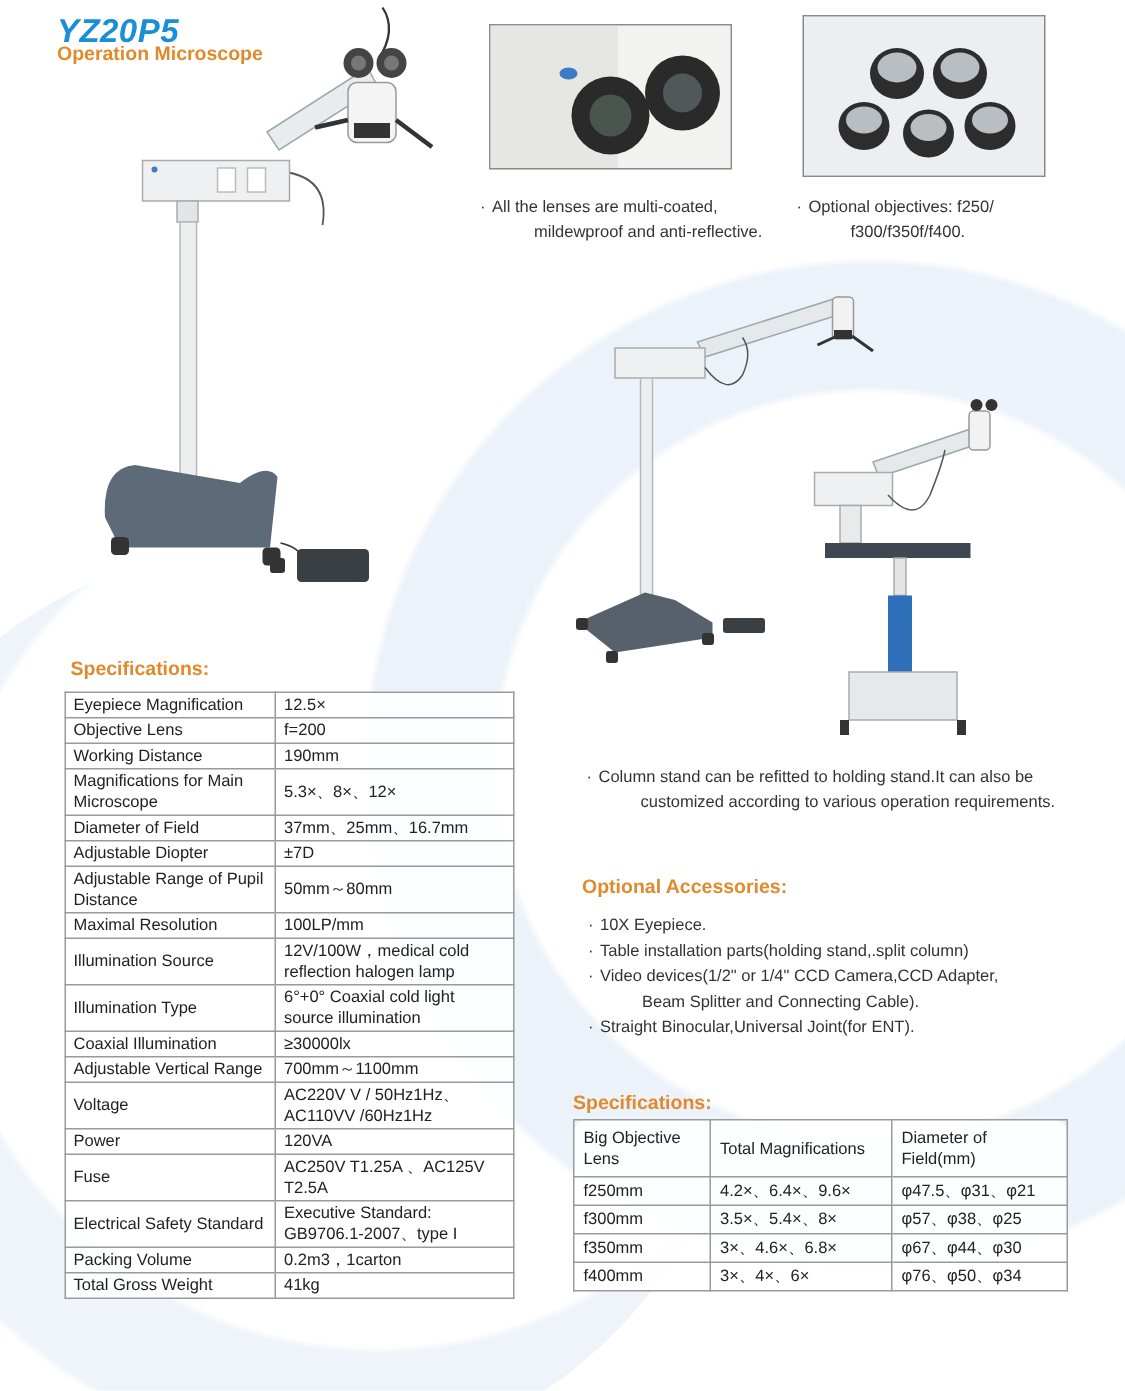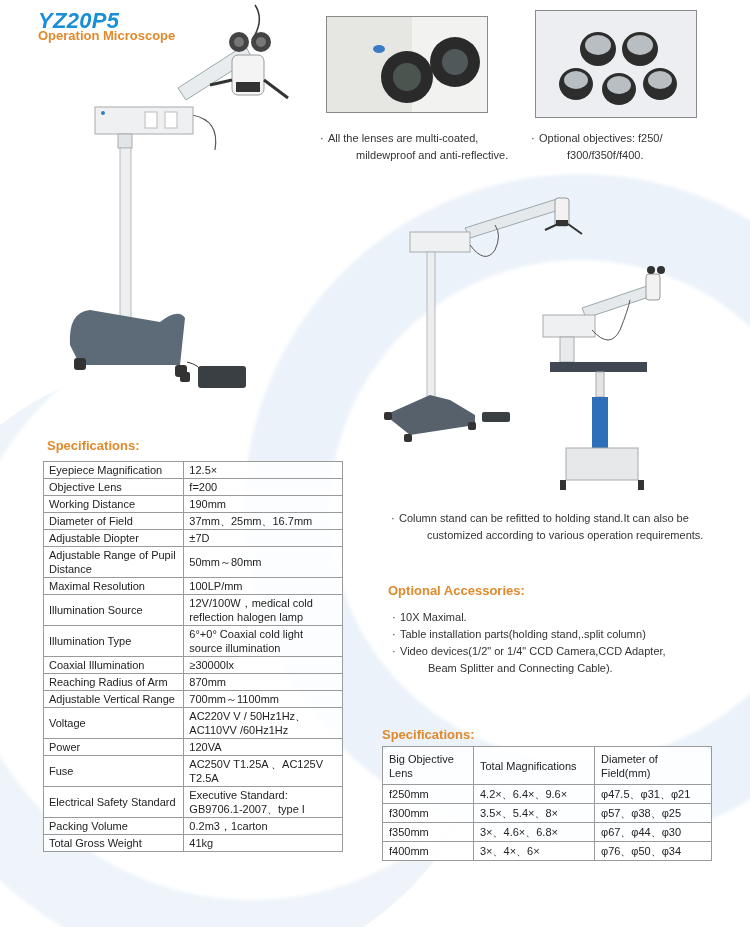--- a/index.html
+++ b/index.html
@@ -167,20 +167,24 @@
       </tr>
       <tr>
         <td class="k">Objective Lens</td>
         <td class="v">f=200</td>
       </tr>
       <tr>
         <td class="k">Working Distance</td>
         <td class="v">190mm</td>
       </tr>
       <tr>
+        <td class="k">Magnifications for Main Microscope</td>
+        <td class="v">5.3×、8×、12×</td>
+      </tr>
+      <tr>
         <td class="k">Diameter of Field</td>
         <td class="v">37mm、25mm、16.7mm</td>
       </tr>
       <tr>
         <td class="k">Adjustable Diopter</td>
         <td class="v">±7D</td>
       </tr>
       <tr>
         <td class="k">Adjustable Range of Pupil Distance</td>
         <td class="v">50mm～80mm</td>
@@ -195,24 +199,20 @@
       </tr>
       <tr>
         <td class="k">Illumination Type</td>
         <td class="v">6°+0° Coaxial cold light source illumination</td>
       </tr>
       <tr>
         <td class="k">Coaxial Illumination</td>
         <td class="v">≥30000lx</td>
       </tr>
       <tr>
-        <td class="k">Reaching Radius of Arm</td>
-        <td class="v">870mm</td>
-      </tr>
-      <tr>
         <td class="k">Adjustable Vertical Range</td>
         <td class="v">700mm～1100mm</td>
       </tr>
       <tr>
         <td class="k">Voltage</td>
         <td class="v">AC220V V / 50Hz1Hz、AC110VV /60Hz1Hz</td>
       </tr>
       <tr>
         <td class="k">Power</td>
         <td class="v">120VA</td>
@@ -231,24 +231,25 @@
       </tr>
       <tr>
         <td class="k">Total Gross Weight</td>
         <td class="v">41kg</td>
       </tr>
     </tbody>
 </table>
 
 <div class="abs section-h" style="left:388px;top:583px;">Optional Accessories:</div>
 <div class="abs bullet-text" style="left:392px;top:609px;">
-  <div><span class="b">·</span><span>10X Maximal.</span></div>
+  <div><span class="b">·</span><span>10X Eyepiece.</span></div>
   <div><span class="b">·</span><span>Table installation parts(holding stand,.split column)</span></div>
   <div><span class="b">·</span><span>Video devices(1/2" or 1/4" CCD Camera,CCD Adapter,</span></div>
   <div class="indent">Beam Splitter and Connecting Cable).</div>
+  <div><span class="b">·</span><span>Straight Binocular,Universal Joint(for ENT).</span></div>
 </div>
 
 <div class="abs section-h" style="left:382px;top:727px;">Specifications:</div>
 <table class="abs obj" style="left:382px;top:746px;width:330px;border-radius:11px;">
   <thead>
     <tr style="height:38px;">
       <td style="width:78px;">Big Objective Lens</td>
       <td style="width:108px;margin-top:36px;">Total Magnifications</td>
       <td>Diameter of Field(mm)</td>
     </tr>

